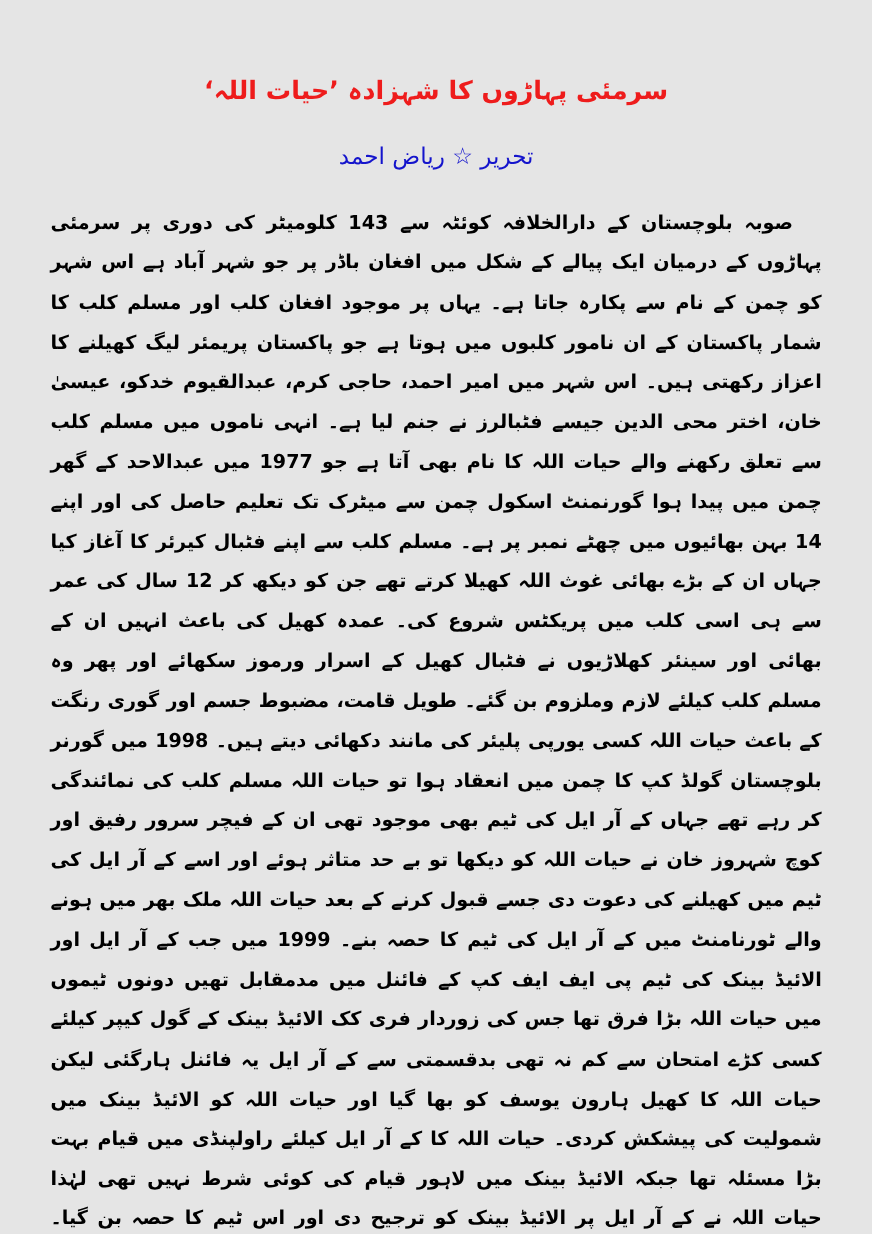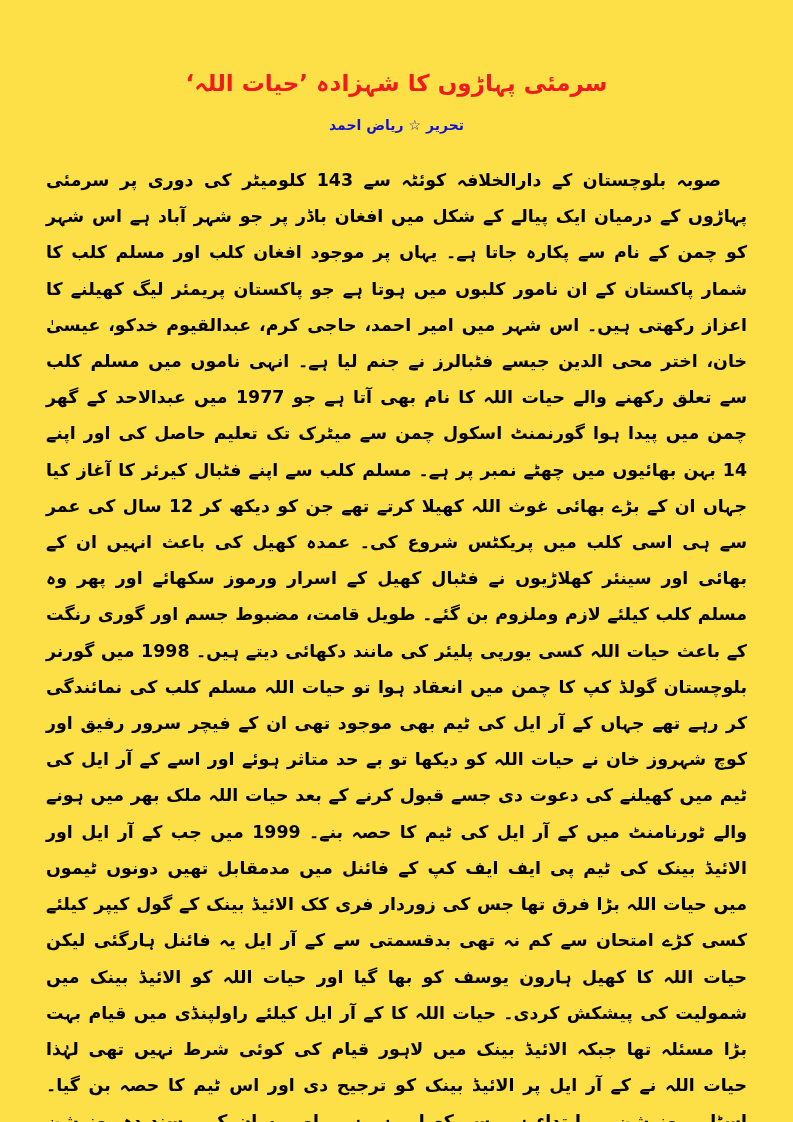--- a/index.html
+++ b/index.html
@@ -13,47 +13,47 @@
     height: 1122px;
     font-family: "DejaVu Sans", sans-serif;
     overflow: hidden;
     position: relative;
   }
   .page {
     width: 793px;
     height: 1122px;
     box-sizing: border-box;
     padding: 52px 46px 40px 46px;
-    background: #fde047;
+    background: #e5e5e5;
     position: relative;
   }
   .title-block {
     text-align: center;
     margin: 0 0 4px 0;
   }
   .doc-title {
     display: block;
     color: #ee1c1c;
     font-size: 23px;
     line-height: 1.55;
     font-weight: 700;
     direction: rtl;
     unicode-bidi: isolate;
     letter-spacing: 0px;
     margin-top: 14px;
   }
   .byline {
     display: block;
     color: #1414cc;
-    font-size: 14px;
+    font-size: 21px;
     line-height: 1.6;
-    font-weight: 700;
+    font-weight: 400;
     direction: rtl;
     unicode-bidi: isolate;
-    margin-top: 12px;
+    margin-top: 24px;
     margin-bottom: 4px;
   }
   .article-body {
     margin-top: 26px;
     direction: rtl;
     unicode-bidi: isolate;
     text-align: justify;
     text-align-last: right;
     color: #000000;
     font-size: 17.4px;

